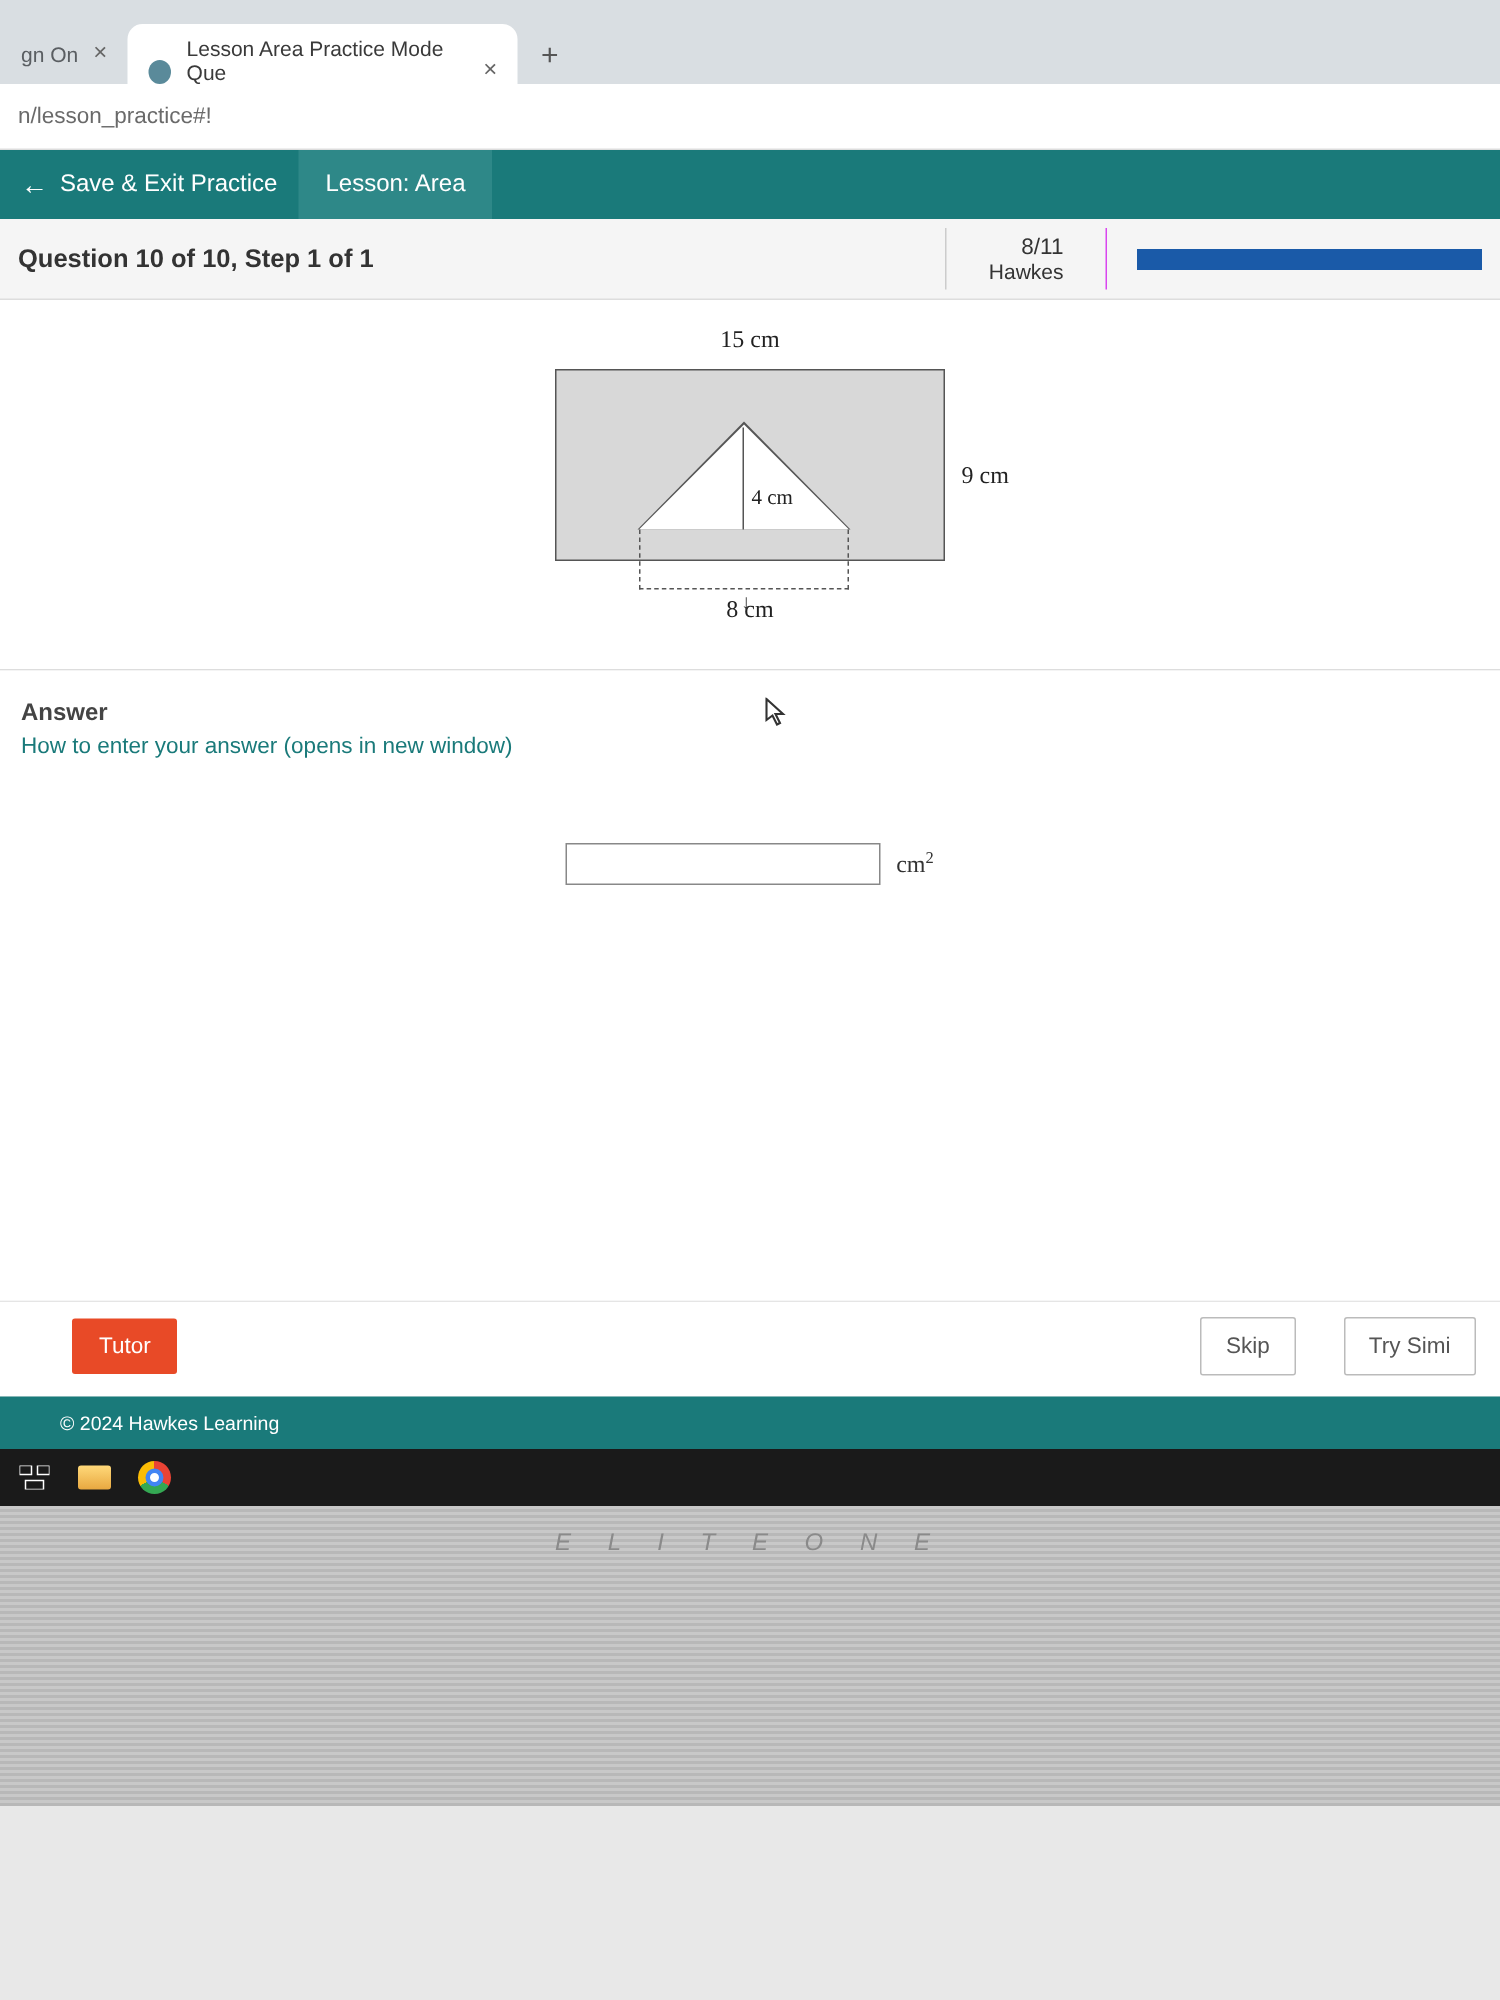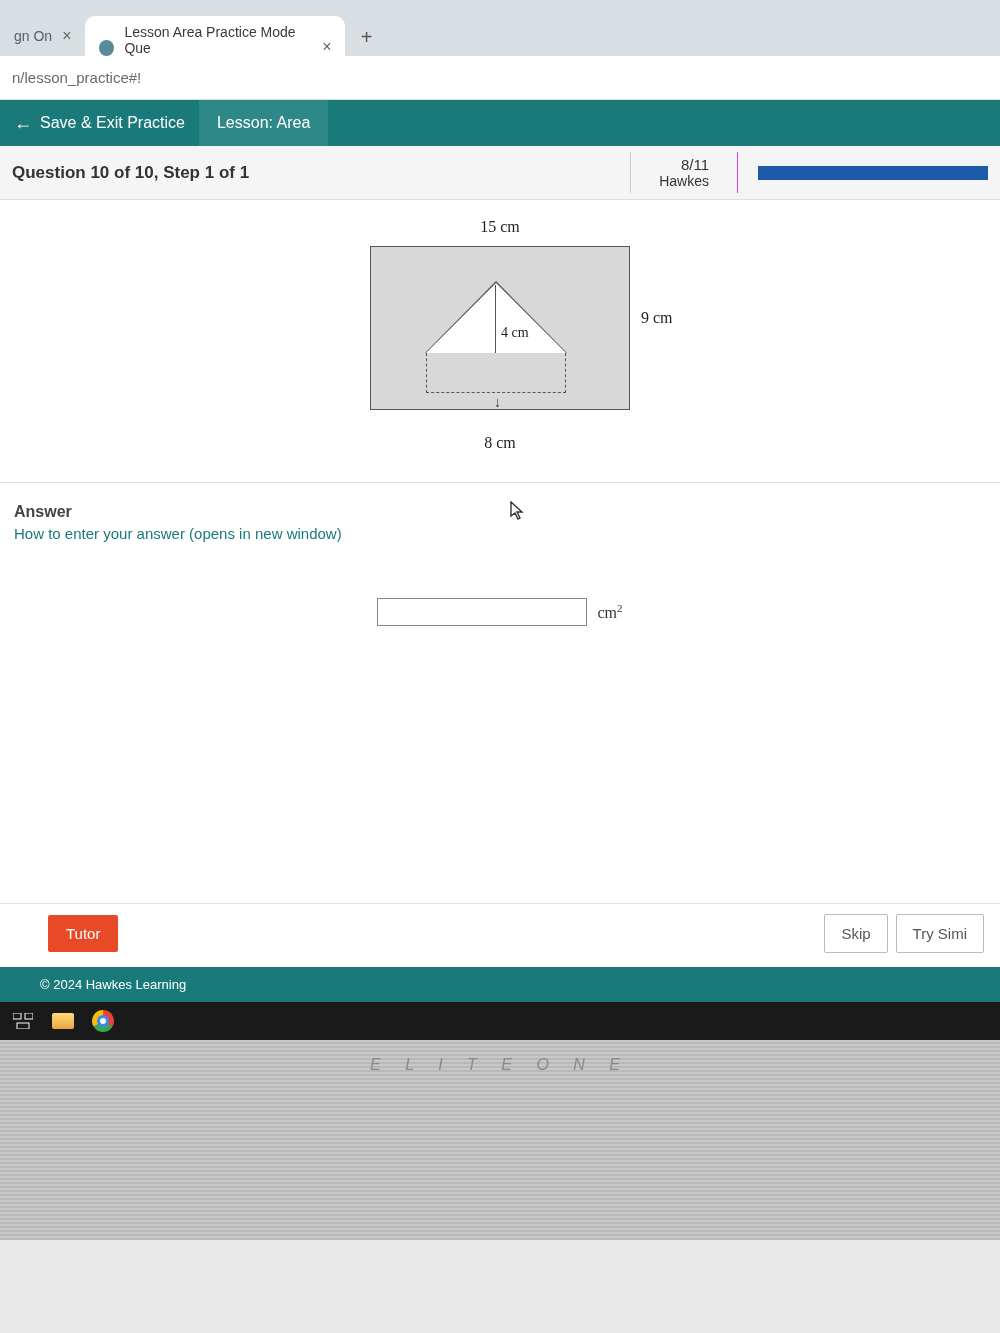--- a/index.html
+++ b/index.html
@@ -140,21 +140,21 @@
     font-family: "Times New Roman", serif;
   }
   .top-label {
     text-align: center;
     font-size: 16px;
     color: #222;
     margin-bottom: 6px;
   }
   .rect-outer {
     width: 260px;
-    height: 164px;
+    height: 128px;
     background: #d8d8d8;
     border: 1.5px solid #555;
     position: relative;
     margin: 10px auto;
   }
   .right-label {
     position: absolute;
     left: 270px;
     top: 62px;
     font-size: 16px;
@@ -265,20 +265,21 @@
   }
   .unit sup { font-size: 11px; }
 
   
   .bottom-row {
     background: #fff;
     display: flex;
     align-items: center;
     padding: 10px 16px 14px 48px;
     border-top: 1px solid #e5e5e5;
+    gap: 24px;
   }
   .tutor-btn {
     background: #e84a27;
     color: #fff;
     border: none;
     padding: 10px 18px;
     font-size: 15px;
     border-radius: 2px;
   }
   .spacer { flex: 1; }

